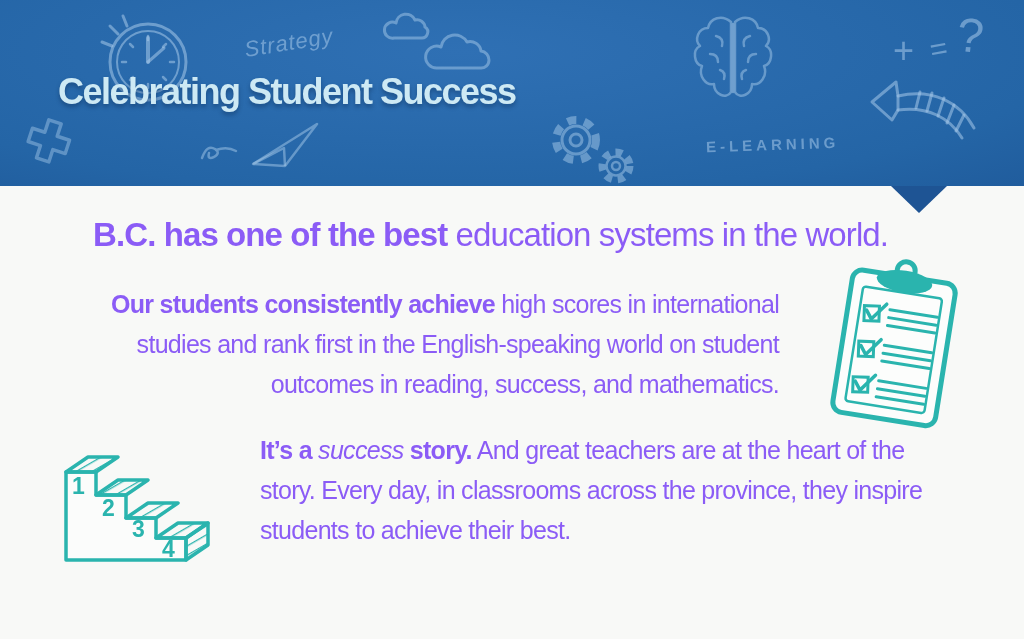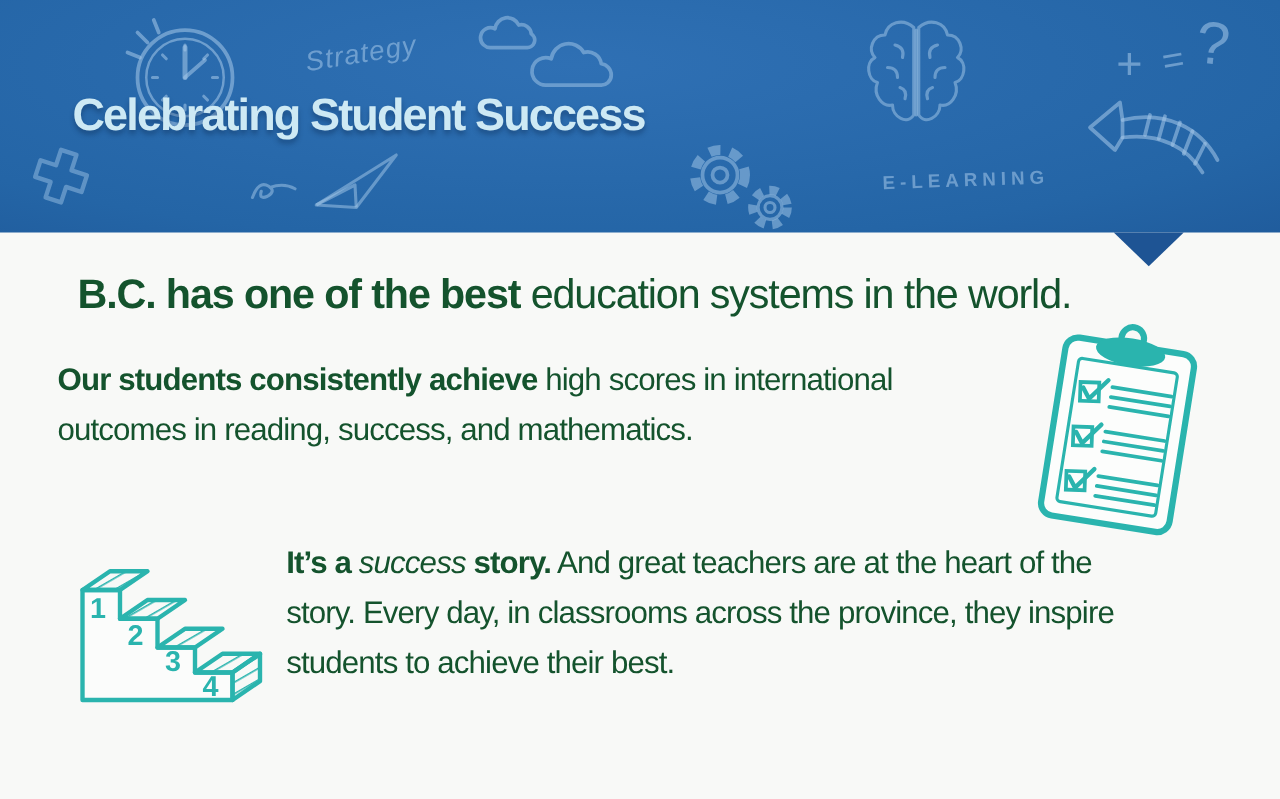--- a/index.html
+++ b/index.html
@@ -21,25 +21,25 @@
   .elearning{left:706px;top:136px;font-size:15px;font-weight:700;letter-spacing:4px;
              transform:rotate(-2deg);}
   .sym-plus{left:893px;top:30px;font-size:36px;}
   .sym-eq{left:930px;top:32px;font-size:30px;transform:rotate(-10deg);}
   .sym-q{left:957px;top:8px;font-size:48px;transform:rotate(6deg);}
   .pointer{position:absolute;left:891px;top:186px;width:0;height:0;z-index:4;
            border-left:28px solid transparent;border-right:28px solid transparent;
            border-top:27px solid #1e5494;}
 
   
-  .blue{color:#14532d;}
+  .blue{color:#8b5cf6;margin-left:31px;}
   .heading{position:absolute;left:62px;top:216px;font-size:33px;letter-spacing:-0.9px;
            white-space:nowrap;}
   .body-line{font-size:25px;letter-spacing:-0.7px;line-height:40px;white-space:nowrap;}
-  .para1{position:absolute;left:46px;top:284px;}
+  .para1{position:absolute;left:80px;top:284px;text-align:right;}
   .para2{position:absolute;left:229px;top:430px;}
   .footer-line{position:absolute;left:62px;top:582px;}
   .b{font-weight:700;}
   .bi{font-weight:400;font-style:italic;}
 </style>
 </head>
 <body>
 
 <div class="page">
 
@@ -121,20 +121,21 @@
   </div>
 
   <div class="pointer"></div>
 
   <div class="heading blue">
     <span class="b">B.C. has one of the best</span><span> education systems in the world.</span>
   </div>
 
   <div class="para1 blue">
     <div class="body-line"><span class="b">Our students consistently achieve</span><span> high scores in international</span></div>
+    <div class="body-line">studies and rank first in the English-speaking world on student</div>
     <div class="body-line">outcomes in reading, success, and mathematics.</div>
   </div>
 
   <svg style="position:absolute;left:828px;top:256px;" width="134" height="180" viewBox="0 0 134 180">
     <g transform="rotate(9 67 92)">
       <circle cx="66" cy="14" r="9" stroke="#2ab4ae" stroke-width="5" fill="none"></circle>
       <rect x="14" y="20" width="104" height="144" rx="10" stroke="#2ab4ae" stroke-width="5" fill="#fcfdfc"></rect>
       <rect x="26" y="36" width="80" height="116" rx="3" stroke="#2ab4ae" stroke-width="2.5" fill="none"></rect>
       <ellipse cx="66" cy="25" rx="28" ry="11" fill="#2ab4ae"></ellipse>
       <g stroke="#2ab4ae" fill="none" stroke-linecap="round">

